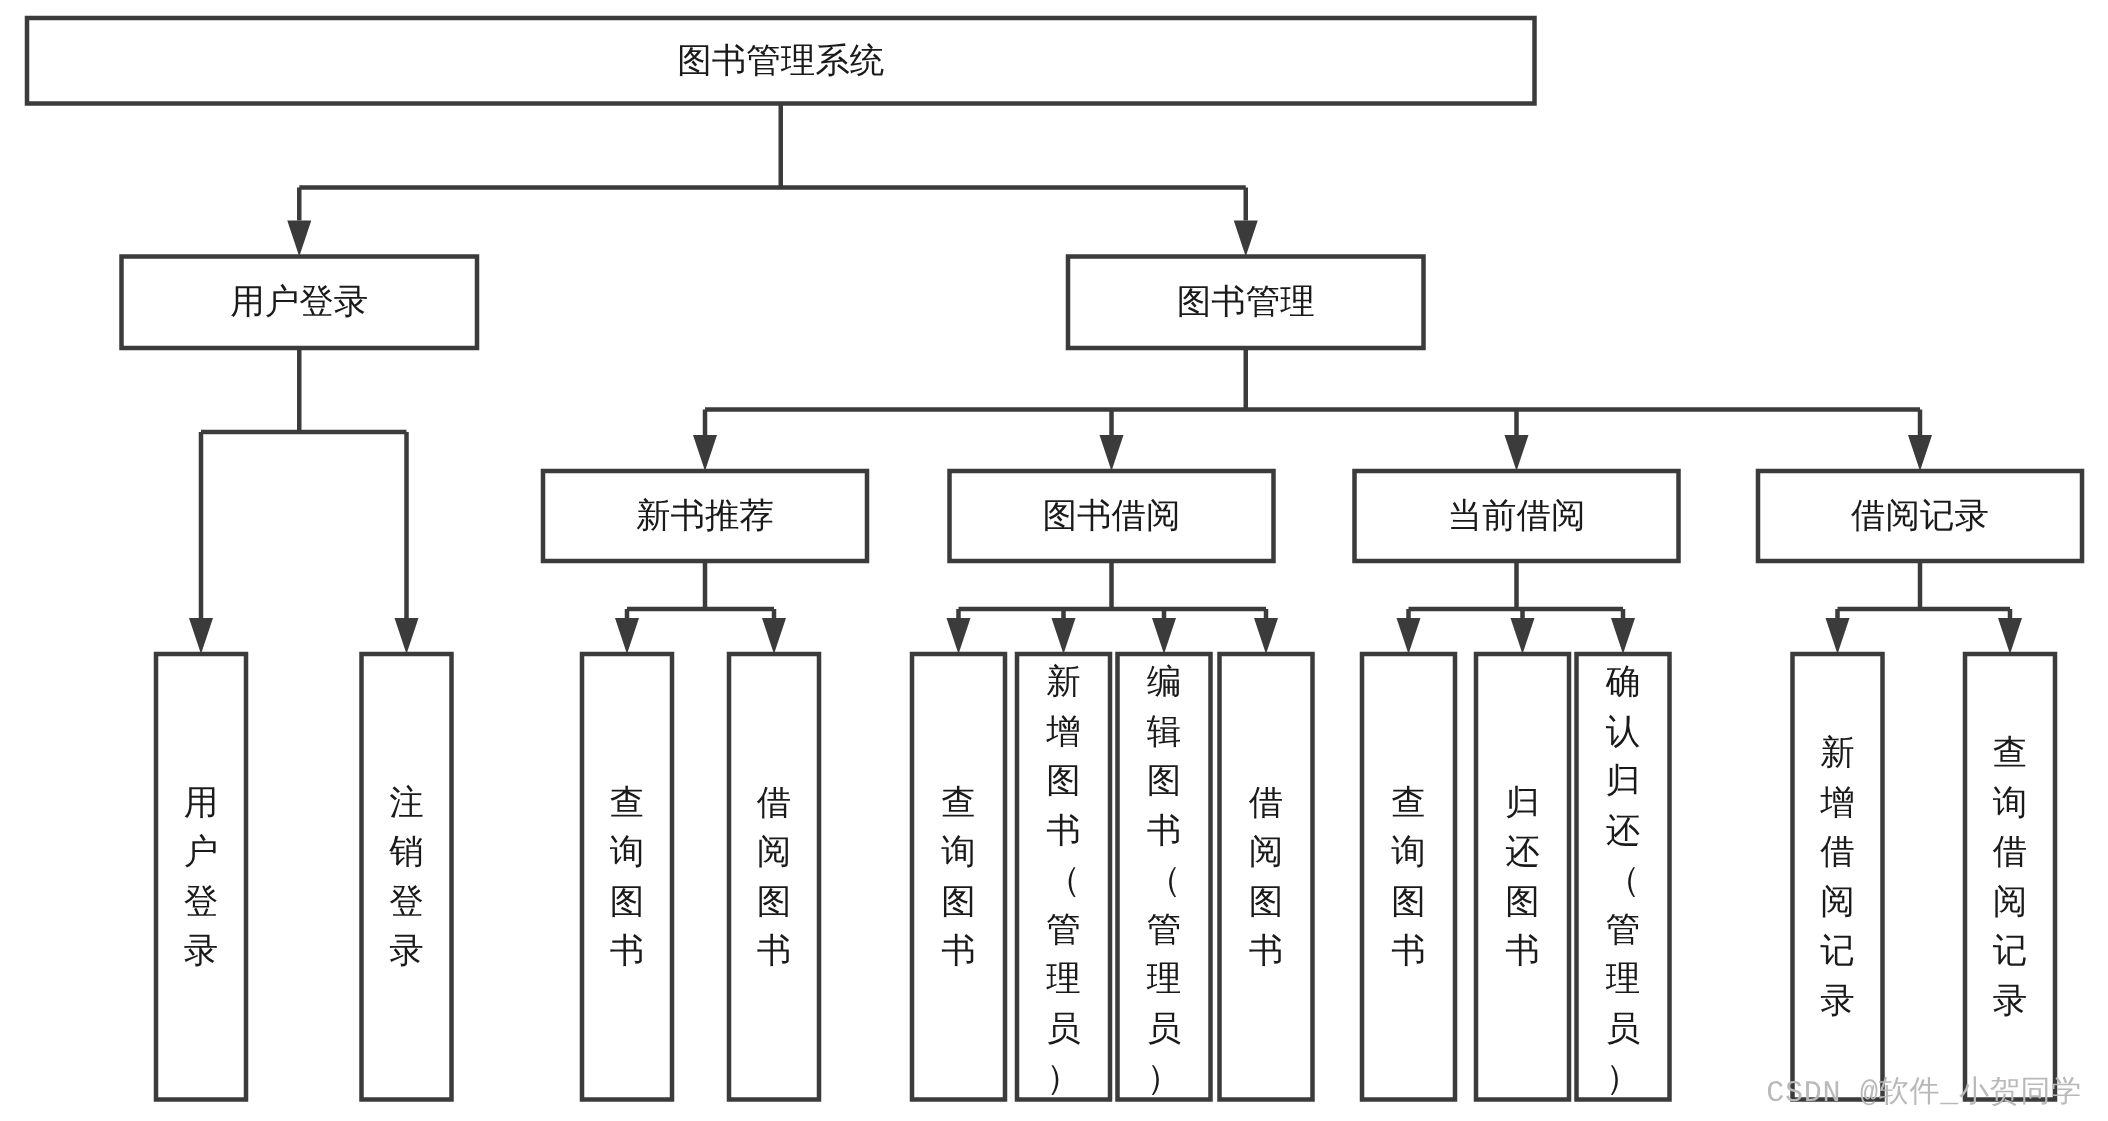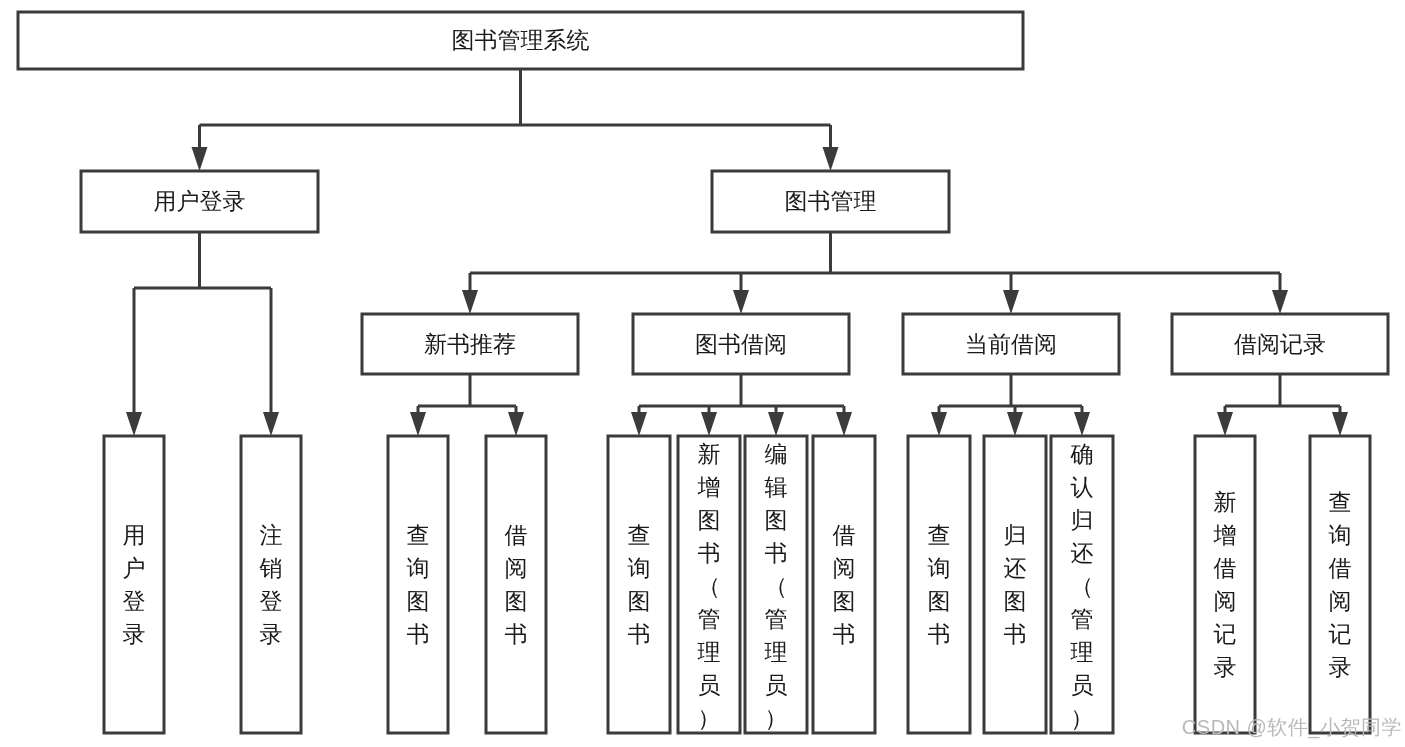--- a/index.html
+++ b/index.html
@@ -49,23 +49,23 @@
     dominant-baseline: middle;
   }
   .node-label-v {
     font-family: "DejaVu Sans", "Liberation Sans", sans-serif;
     font-size: 23px;
     fill: #1a1a1a;
     text-anchor: middle;
   }
   .watermark-text {
     position: absolute;
-    right: 0;
+    right: 14px;
     bottom: 6px;
-    font-family: Liberation Sans, sans-serif;
+    font-family: Liberation Mono, monospace;
     font-size: 20px;
     color: #b9b9b9;
     letter-spacing: 0.5px;
     white-space: nowrap;
     user-select: none;
   }
 </style>
 </head>
 <body>
 

